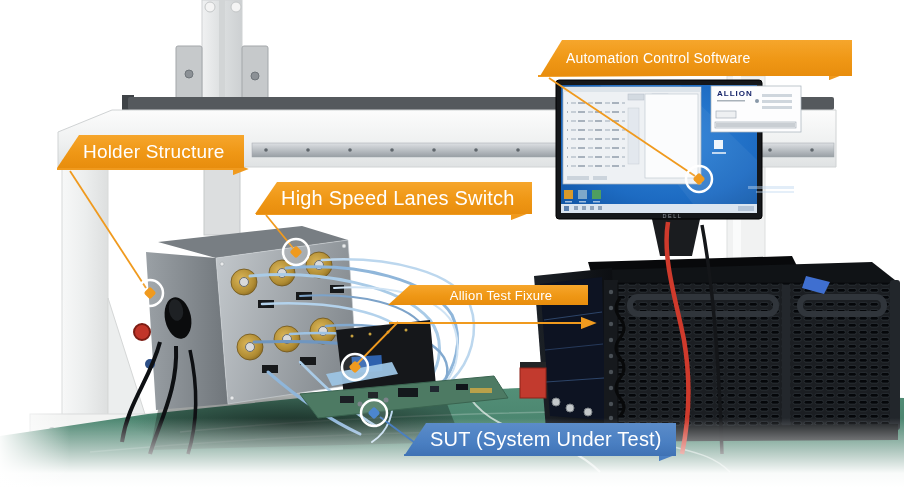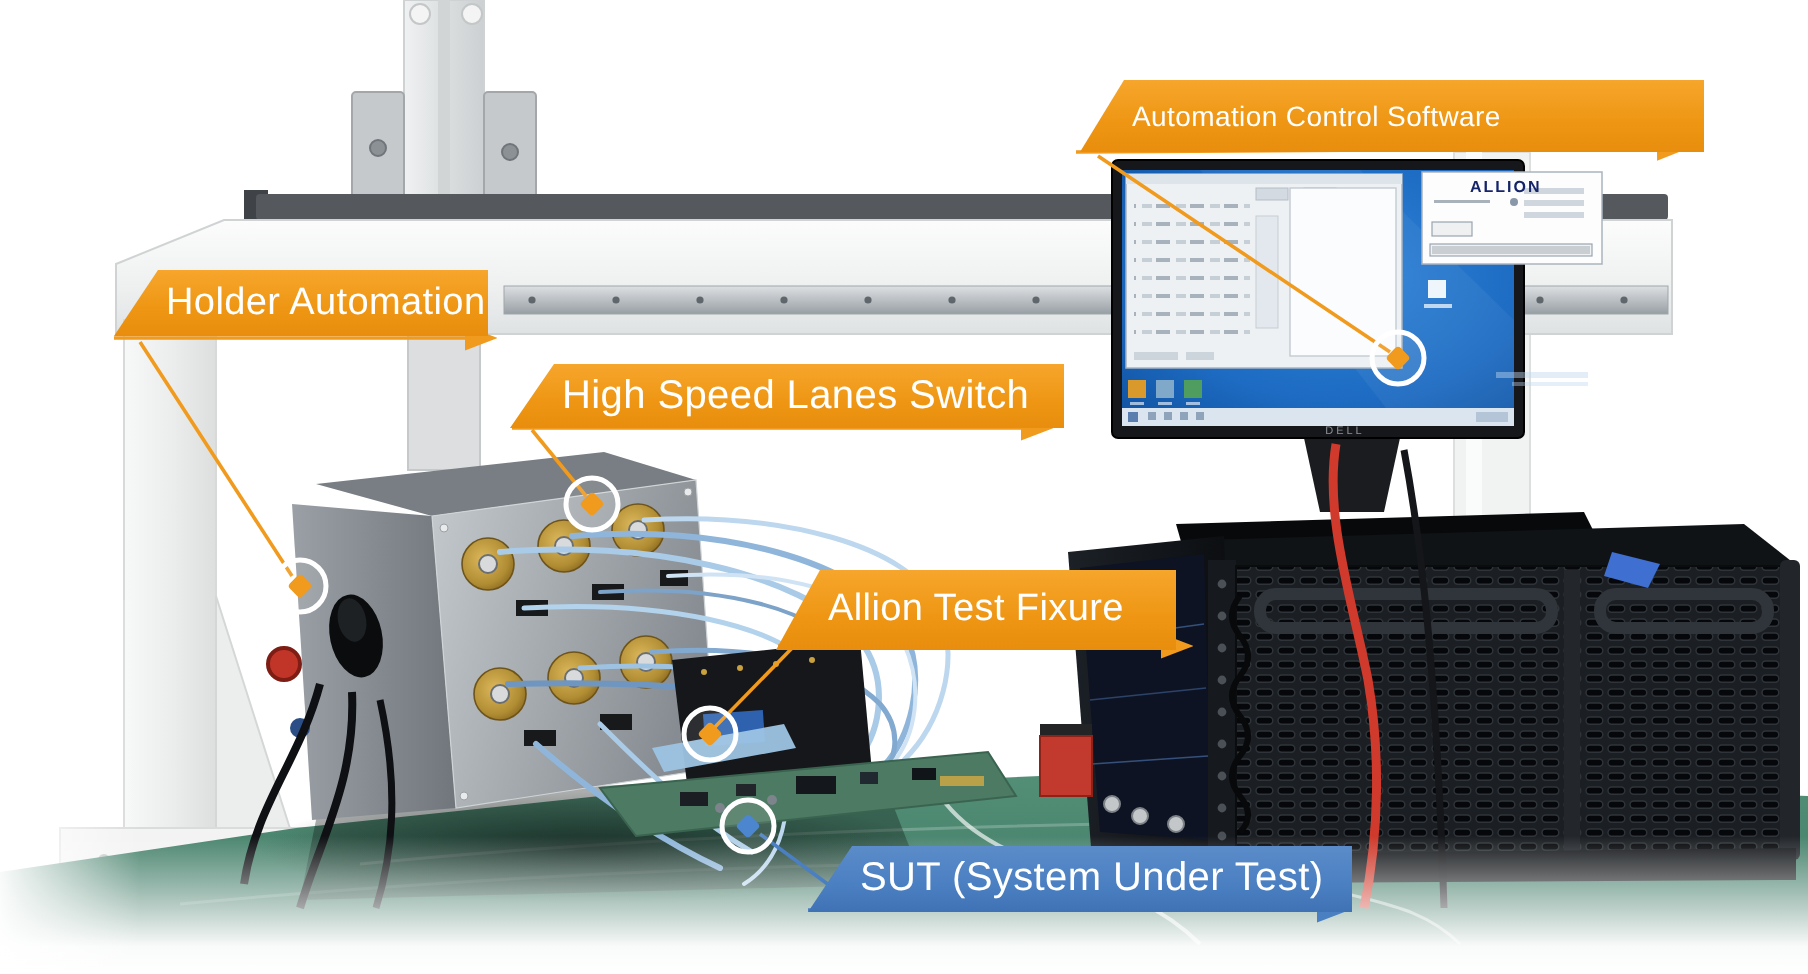--- a/index.html
+++ b/index.html
@@ -11,21 +11,21 @@
   .callout{
     position:absolute;display:flex;align-items:center;
     color:#fff;white-space:nowrap;
     clip-path:polygon(22px 0, 100% 0, 100% 100%, 0 100%);
     padding-left:26px;box-sizing:border-box;
     filter:drop-shadow(0 2px 2px rgba(0,0,0,.28));
     letter-spacing:.2px;
   }
   .callout.orange{background:linear-gradient(180deg,#f6a62c 0%,#ef9715 55%,#e88d0d 100%);}
   .callout.blue{background:linear-gradient(180deg,#5b8cc9 0%,#4a7fc2 60%,#3f72b4 100%);}
-  .screen-text{position:absolute;color:#16246a;font-weight:bold;margin-left:18px;}
+  .screen-text{position:absolute;color:#16246a;font-weight:bold;}
   .bezel-text{position:absolute;color:#8d939a;text-align:center;}
 </style>
 </head>
 <body>
 
 <div class="stage">
 
 <svg class="scene" viewBox="0 0 904 487">
   <defs>
     <linearGradient id="beamGrad" x1="0" y1="0" x2="0" y2="1">
@@ -365,28 +365,28 @@
       <rect x="-4.5" y="-4.5" width="9" height="9" rx="2" transform="rotate(45)" fill="#4C86CF"></rect>
     </g>
   </g>
 </svg>
 
 <div class="callout orange" style="left:540px;top:40px;width:312px;height:36px;font-size:14px;">
   <span>Automation Control Software</span>
 </div>
 
 <div class="callout orange" style="left:57px;top:135px;width:187px;height:33px;font-size:19px;">
-  <span>Holder Automation</span>
+  <span>Holder Structure</span>
 </div>
 
 <div class="callout orange" style="left:255px;top:182px;width:277px;height:32px;font-size:20px;align-items:center;">
   <span>High Speed Lanes Switch</span>
 </div>
 
-<div class="callout orange" style="left:388px;top:285px;width:200px;height:40px;font-size:19px;">
+<div class="callout orange" style="left:388px;top:285px;width:200px;height:20px;font-size:13px;justify-content:center;">
   <span>Allion Test Fixure</span>
 </div>
 
 <div class="callout blue" style="left:404px;top:423px;width:272px;height:33px;font-size:20px;">
   <span>SUT (System Under Test)</span>
 </div>
 
 <div class="screen-text" style="left:717px;top:89px;font-size:8px;letter-spacing:1px;">ALLION</div>
 <div class="bezel-text" style="left:660px;top:213px;width:25px;font-size:5.5px;letter-spacing:1.5px;">DELL</div>
 

